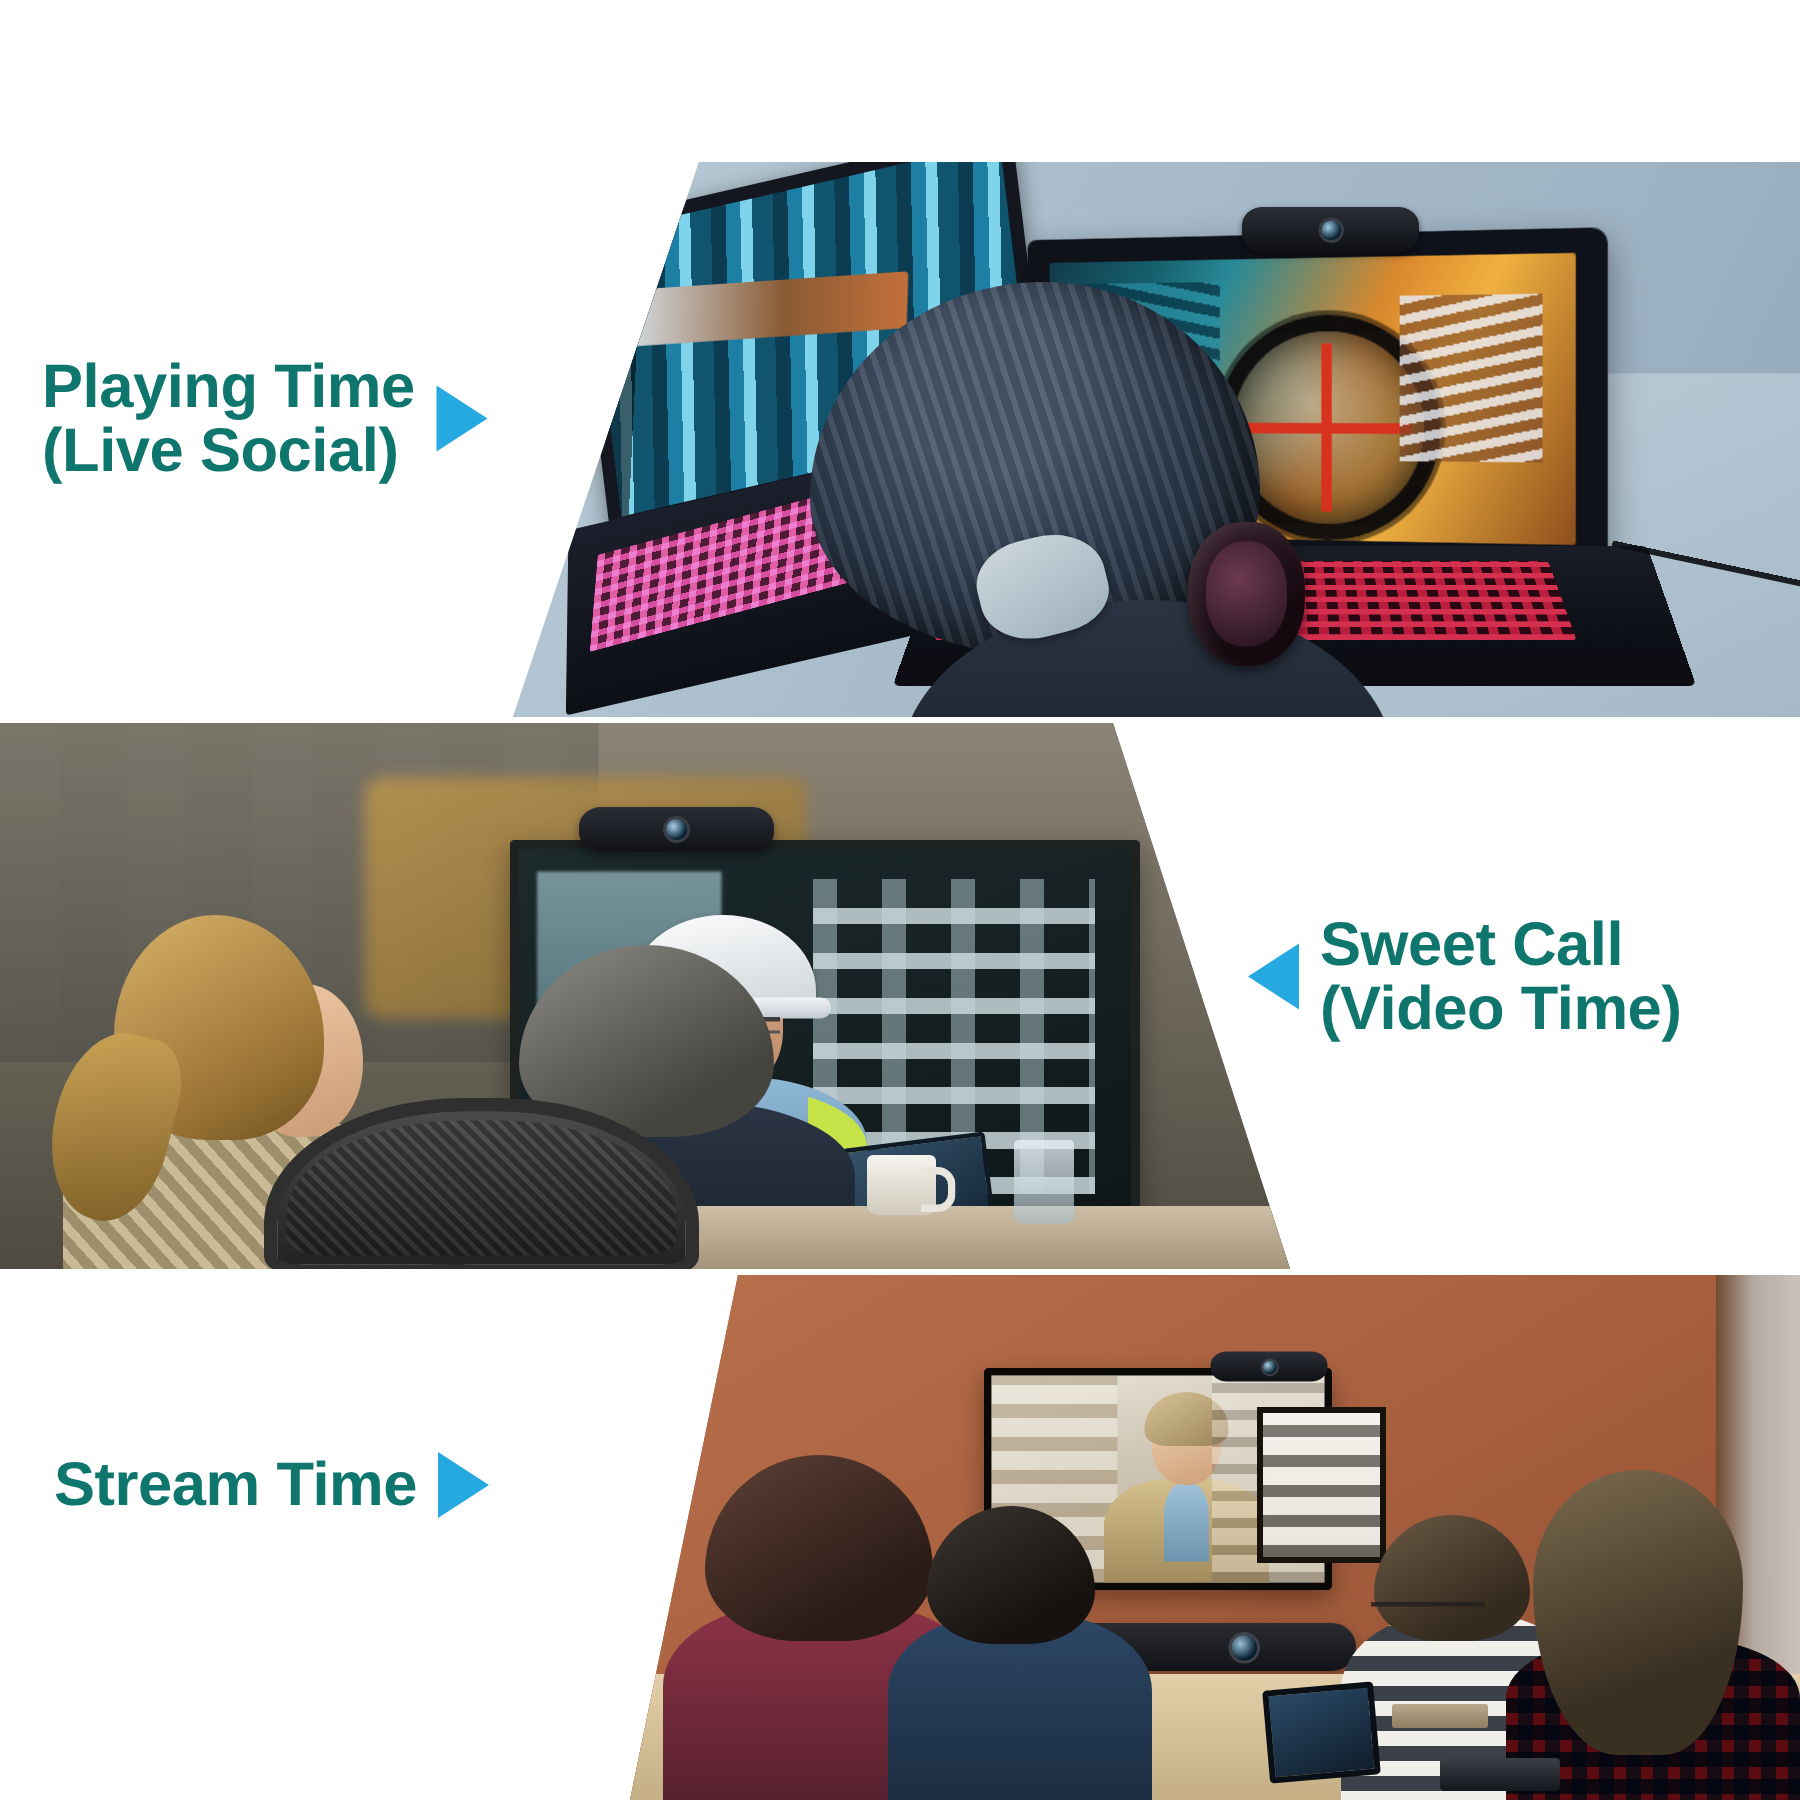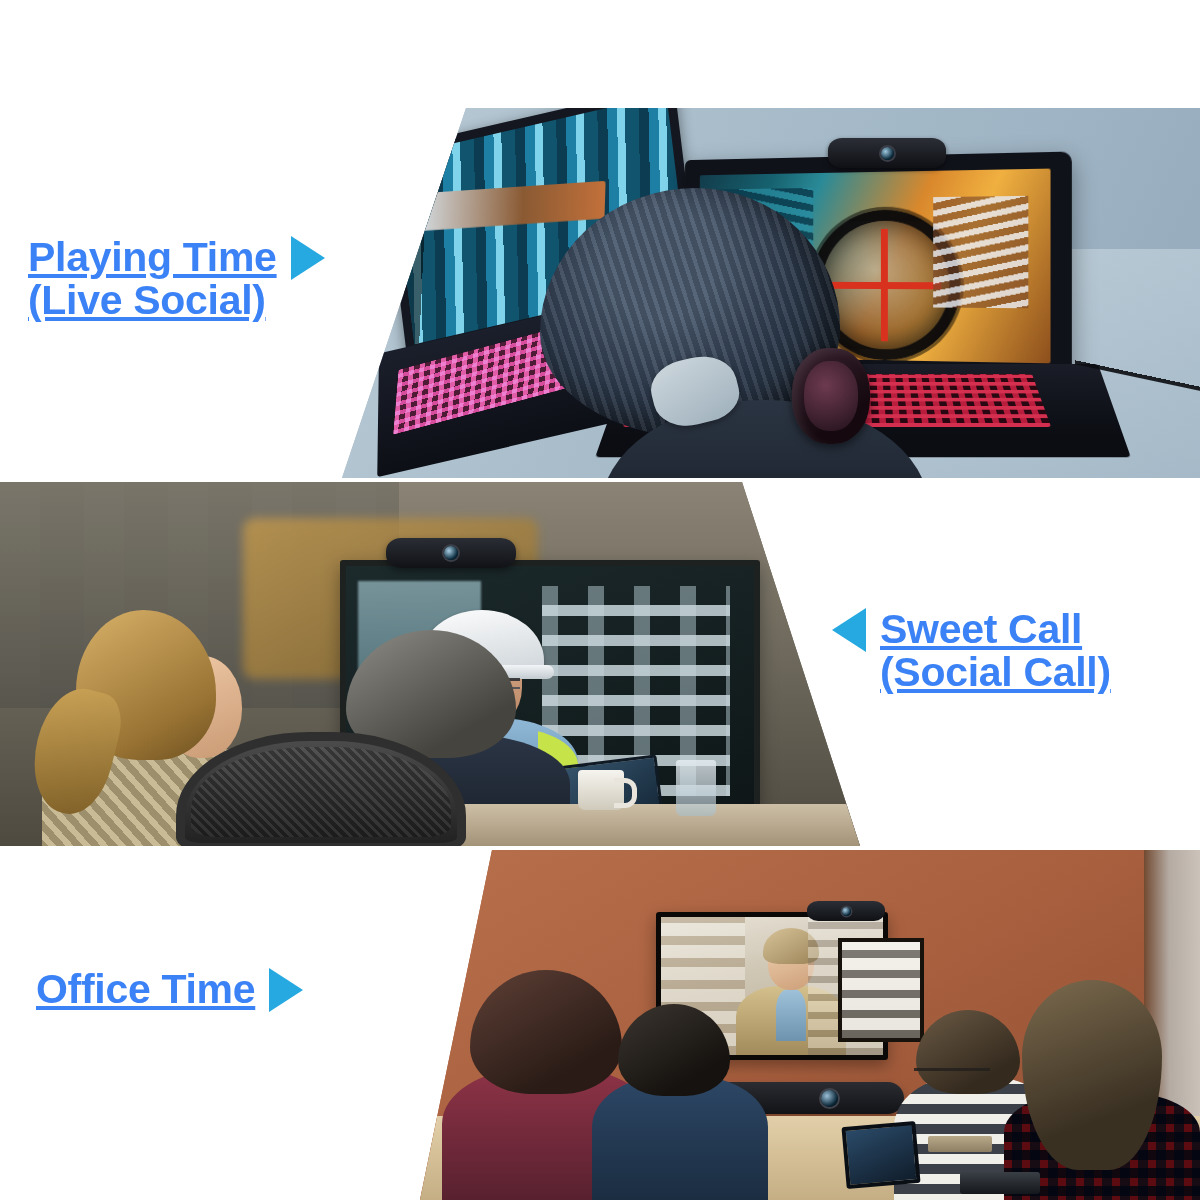--- a/index.html
+++ b/index.html
@@ -504,28 +504,27 @@
     position:absolute; left:540px; bottom:6px; width:80px; height:22px;
     background: linear-gradient(180deg,#3a3f46,#14171b); border-radius:3px;
   }
   .p3-pad{
     position:absolute; left:508px; bottom:48px; width:64px; height:16px;
     background: linear-gradient(180deg,#b8a98a,#8e7f63); border-radius:2px;
   }
 
   
   .callout{
-    position:absolute; display:flex; gap:14px;
-    color:#3b82f6;
+    position:absolute; display:flex; align-items:center; gap:14px;
+    color:#0f766e;
     font-weight:bold;
     font-size:41px;
     line-height:1.06;
     letter-spacing:-0.3px;
     white-space:nowrap;
-    text-decoration:underline;
   }
   .callout .lines{ display:flex; flex-direction:column; }
   .tri{ width:0; height:0; flex:none; }
   .tri-right{
     border-left: 34px solid #25a9e0;
     border-top: 22px solid transparent;
     border-bottom: 22px solid transparent;
   }
   .tri-left{
     border-right: 34px solid #25a9e0;
@@ -664,24 +663,24 @@
       <span>Playing Time</span>
       <span>(Live Social)</span>
     </div>
     <div class="tri tri-right"></div>
   </div>
 
   <div class="callout" id="callout-2">
     <div class="tri tri-left"></div>
     <div class="lines">
       <span>Sweet Call</span>
-      <span>(Social Call)</span>
+      <span>(Video Time)</span>
     </div>
   </div>
 
   <div class="callout" id="callout-3">
     <div class="lines">
-      <span>Office Time</span>
+      <span>Stream Time</span>
     </div>
     <div class="tri tri-right"></div>
   </div>
 
 </div>
 
 </body></html>

